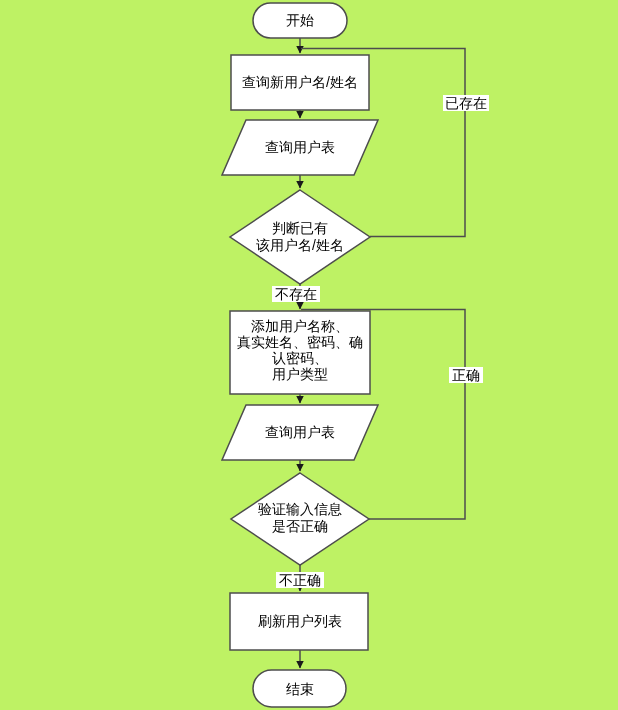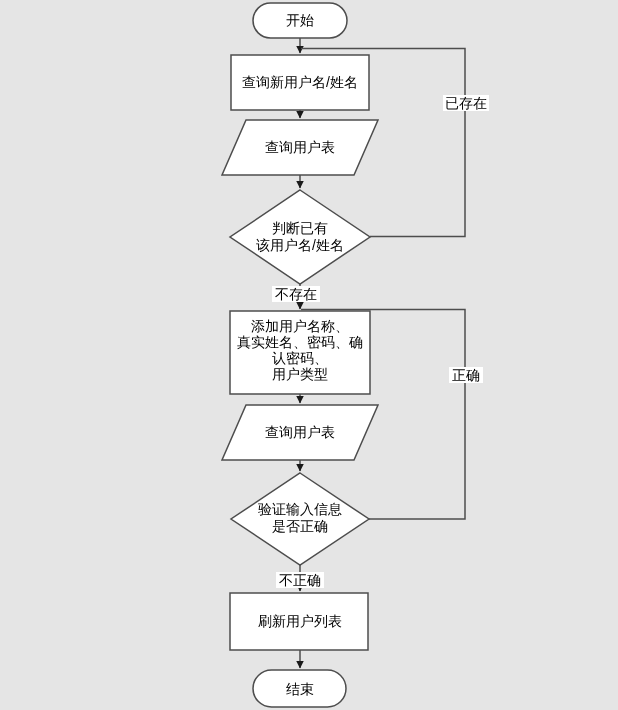--- a/index.html
+++ b/index.html
@@ -4,21 +4,21 @@
 <style>
   html, body {
     margin: 0;
     padding: 0;
     background: #ffffff;
   }
   #stage {
     position: relative;
     width: 618px;
     height: 710px;
-    background: #e5e5e5;
+    background: #bef264;
     font-family: "Liberation Sans", sans-serif;
   }
   svg text {
     font-family: "Liberation Sans", sans-serif;
     font-size: 14px;
     fill: #000000;
   }
   .shape {
     fill: #ffffff;
     stroke: #4d4d4d;

